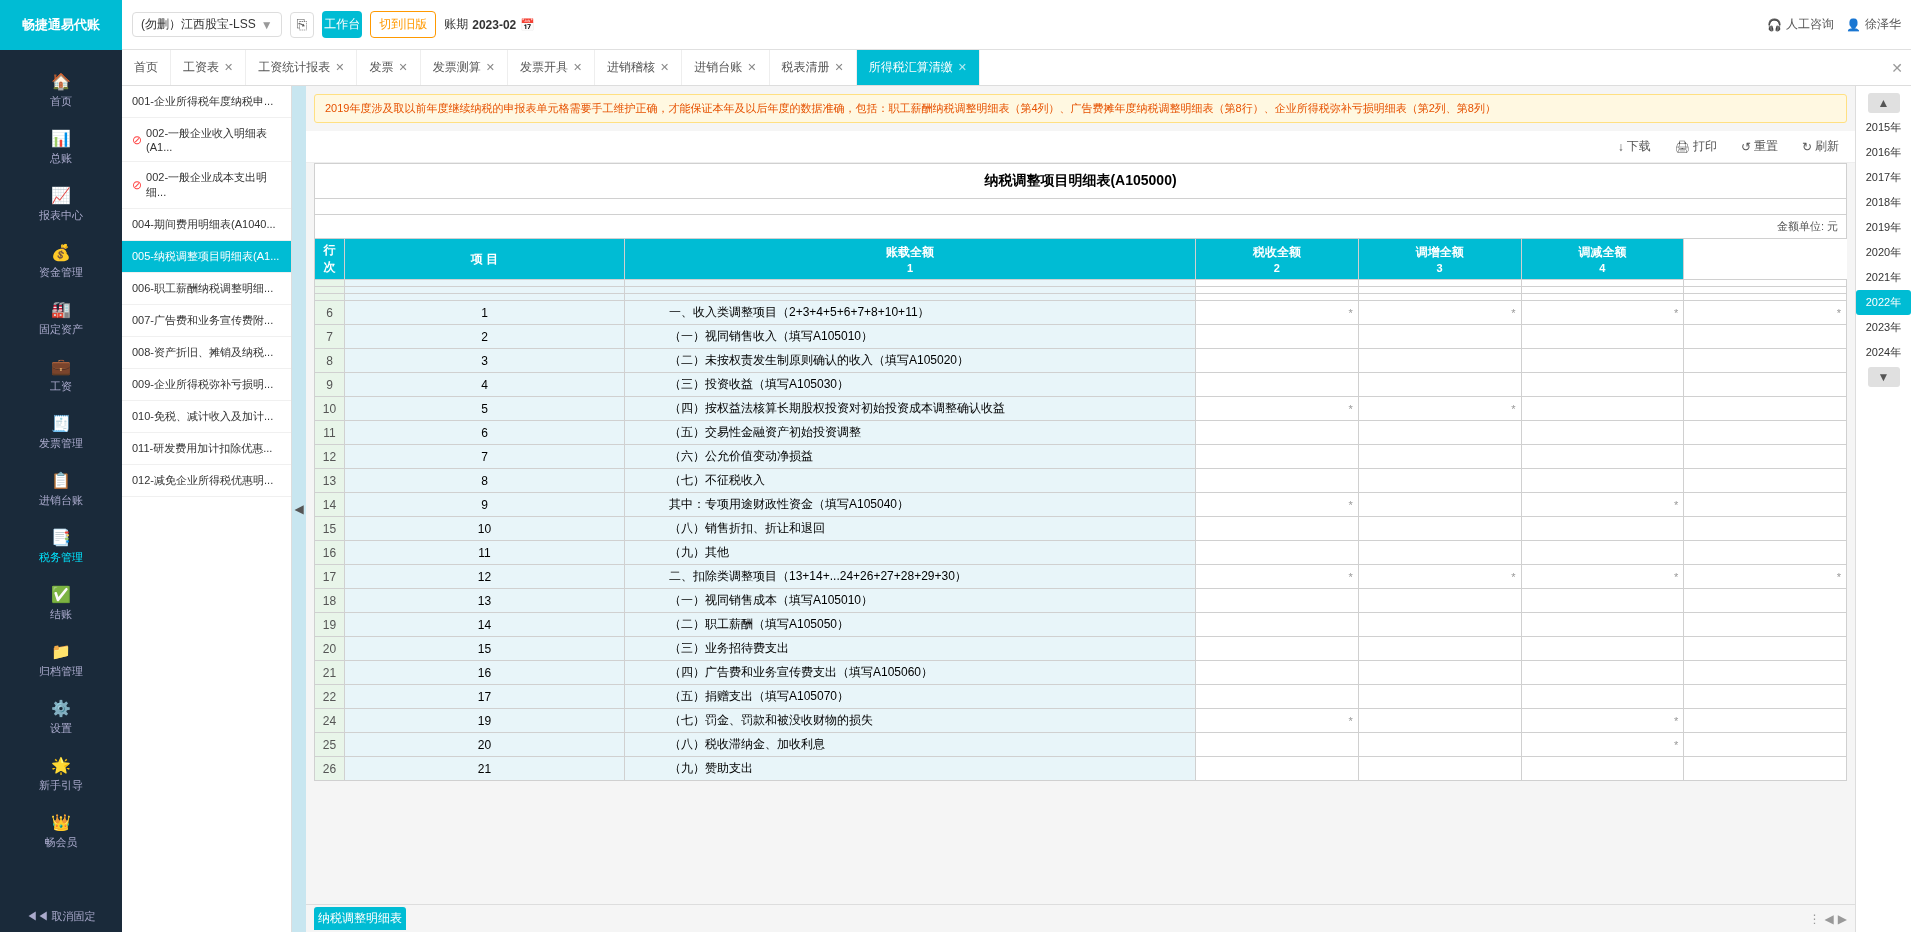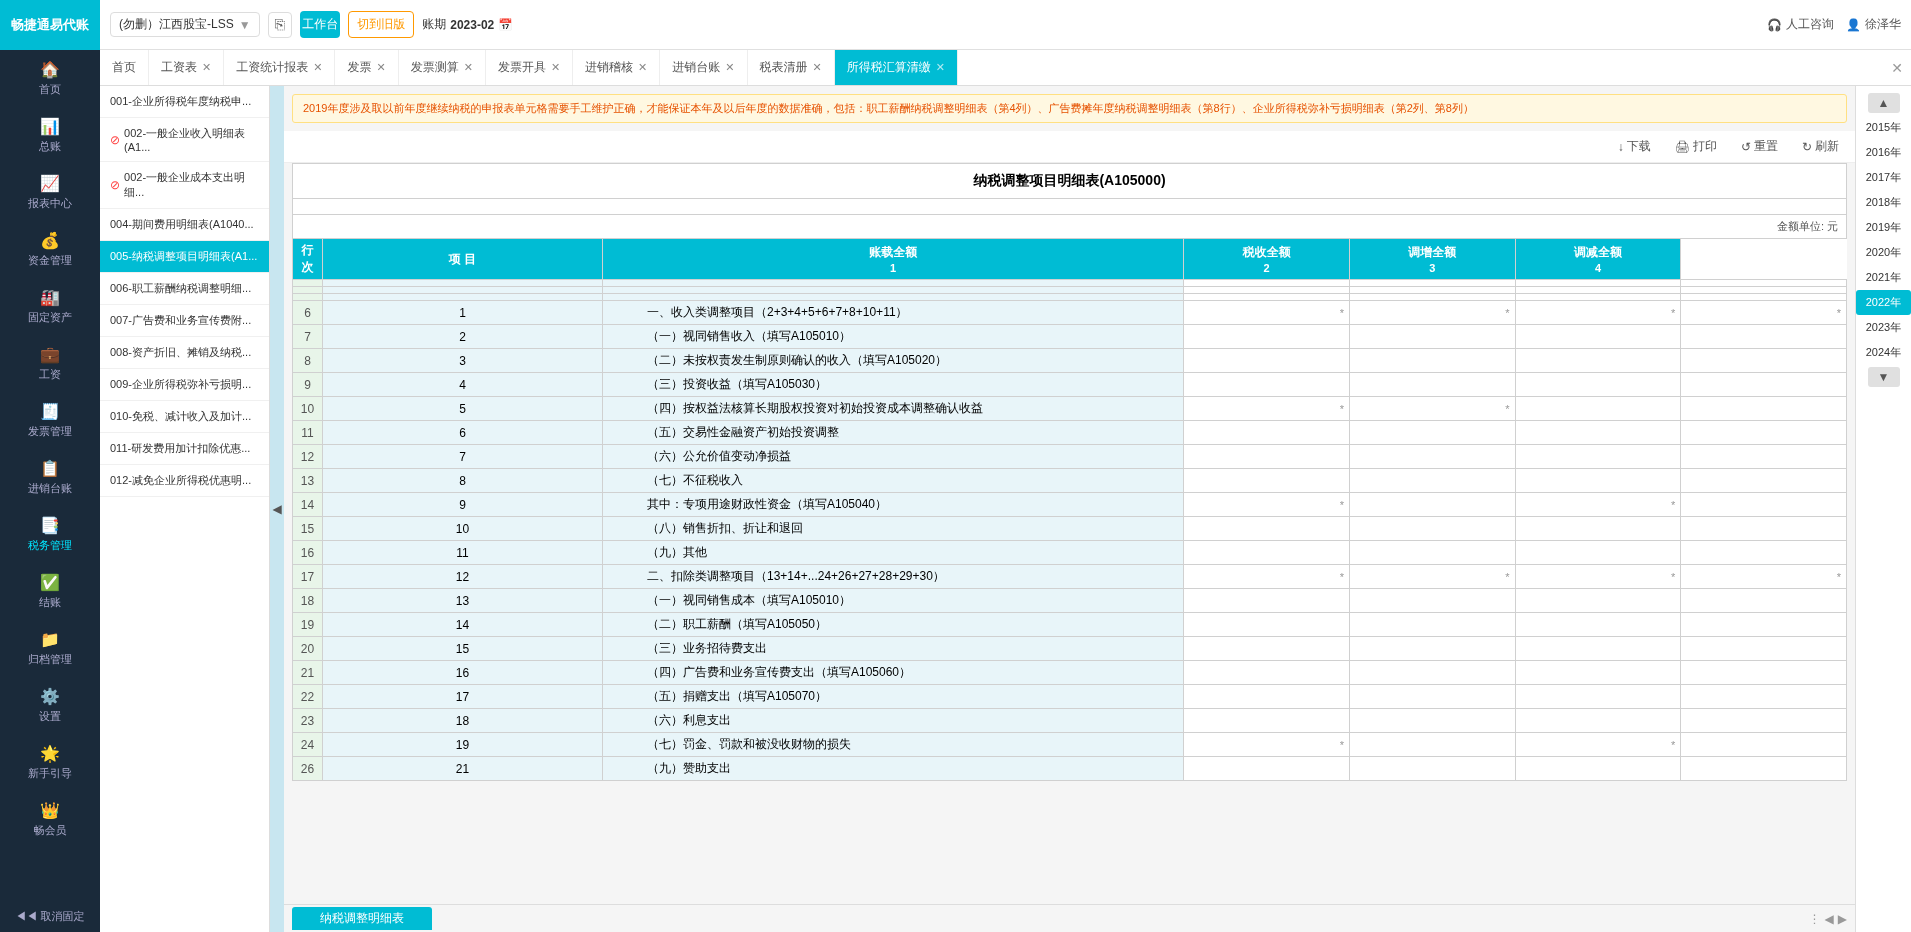--- a/index.html
+++ b/index.html
@@ -1,19 +1,19 @@
 <!DOCTYPE html>
 <html><head>
   <meta charset="utf-8">
   <style>
     * { box-sizing: border-box; margin: 0; padding: 0; }
     body { font-family: 'Microsoft YaHei', '微软雅黑', Arial, sans-serif; font-size: 12px; background: #f0f2f5; display: flex; height: 932px; overflow: hidden; }
 
     
-    .sidebar { width: 100px; background: #1a2a3a; display: flex; flex-direction: column; height: 100%; flex-shrink: 0; }
+    .sidebar { width: 122px; background: #1a2a3a; display: flex; flex-direction: column; height: 100%; flex-shrink: 0; gap: 12px; }
     .sidebar-logo { background: #00bcd4; color: white; text-align: center; padding: 10px 5px; font-size: 13px; font-weight: bold; height: 50px; display: flex; align-items: center; justify-content: center; }
     .sidebar-item { display: flex; flex-direction: column; align-items: center; padding: 10px 5px; color: #aac; cursor: pointer; font-size: 11px; gap: 3px; }
     .sidebar-item.active { color: #00e5ff; }
     .sidebar-item .icon { font-size: 16px; }
     .sidebar-bottom { margin-top: auto; }
     .sidebar-pinned { color: #aac; text-align: center; padding: 8px 5px; font-size: 11px; cursor: pointer; display: flex; align-items: center; justify-content: center; gap: 3px; }
 
     
     .main { flex: 1; display: flex; flex-direction: column; overflow: hidden; }
 
@@ -66,21 +66,21 @@
     .year-panel { width: 56px; background: white; border-left: 1px solid #ddd; display: flex; flex-direction: column; align-items: center; padding: 5px 0; overflow-y: auto; flex-shrink: 0; }
     .year-nav { width: 32px; height: 20px; background: #e0e0e0; border-radius: 3px; display: flex; align-items: center; justify-content: center; cursor: pointer; font-size: 12px; color: #555; margin: 2px; }
     .year-item { font-size: 11px; color: #333; cursor: pointer; padding: 5px 0; text-align: center; width: 100%; }
     .year-item.active { background: #00bcd4; color: white; border-radius: 3px; }
 
     
     .collapse-btn { width: 14px; background: #c8e6f0; display: flex; align-items: center; justify-content: center; cursor: pointer; color: #555; font-size: 12px; flex-shrink: 0; }
 
     
     .bottom-sheet { height: 28px; background: #f5f5f5; border-top: 1px solid #ddd; display: flex; align-items: center; padding: 0 8px; flex-shrink: 0; }
-    .sheet-tab { background: #00bcd4; color: white; padding: 3px 28px; border-radius: 3px 3px 0 0; font-size: 12px; cursor: pointer; }
+    .sheet-tab { background: #00bcd4; color: white; padding: 3px 4px; border-radius: 3px 3px 0 0; font-size: 12px; cursor: pointer; }
     .sheet-nav { display: flex; align-items: center; gap: 4px; margin-left: auto; color: #999; font-size: 12px; }
   </style>
 </head>
 <body>
 
 <div class="sidebar">
   <div class="sidebar-logo">畅捷通易代账</div>
   <div id="sidebar-items-container">
       <div class="sidebar-item">
         <span class="icon">🏠</span>
@@ -480,33 +480,33 @@
               <tr>
                 <td class="row-num">22</td>
                 <td class="col-hang">17</td>
                 <td class="col-project">（五）捐赠支出（填写A105070）</td>
                 <td style="text-align: right; min-width: 110px;"></td>
                 <td style="text-align: right; min-width: 110px;"></td>
                 <td style="text-align: right; min-width: 110px;"></td>
                 <td style="text-align: right; min-width: 110px;"></td>
               </tr>
               <tr>
-                <td class="row-num">23</td>
-                <td class="col-hang">18</td>
-                <td class="col-project">（六）利息支出</td>
-                <td style="text-align: right; min-width: 110px;"></td>
-                <td style="text-align: right; min-width: 110px;"></td>
-                <td style="text-align: right; min-width: 110px;"></td>
-                <td style="text-align: right; min-width: 110px;"></td>
-              </tr>
-              <tr>
                 <td class="row-num">24</td>
                 <td class="col-hang">19</td>
                 <td class="col-project">（七）罚金、罚款和被没收财物的损失</td>
                 <td style="text-align: right; min-width: 110px;"><span style="color:#999;font-size:11px;">*</span></td>
+                <td style="text-align: right; min-width: 110px;"></td>
+                <td style="text-align: right; min-width: 110px;"><span style="color:#999;font-size:11px;">*</span></td>
+                <td style="text-align: right; min-width: 110px;"></td>
+              </tr>
+              <tr>
+                <td class="row-num">25</td>
+                <td class="col-hang">20</td>
+                <td class="col-project">（八）税收滞纳金、加收利息</td>
+                <td style="text-align: right; min-width: 110px;"></td>
                 <td style="text-align: right; min-width: 110px;"></td>
                 <td style="text-align: right; min-width: 110px;"><span style="color:#999;font-size:11px;">*</span></td>
                 <td style="text-align: right; min-width: 110px;"></td>
               </tr>
               <tr>
                 <td class="row-num">26</td>
                 <td class="col-hang">21</td>
                 <td class="col-project">（九）赞助支出</td>
                 <td style="text-align: right; min-width: 110px;"></td>
                 <td style="text-align: right; min-width: 110px;"></td>

